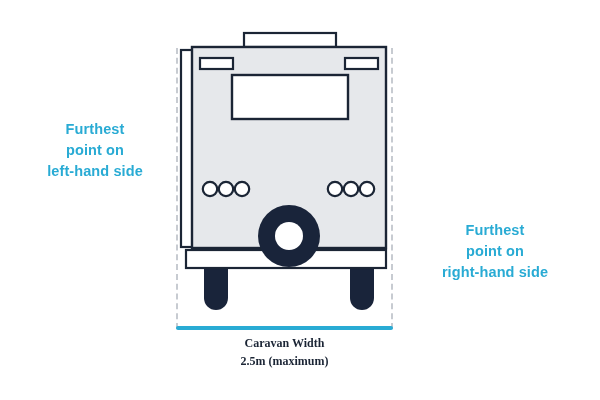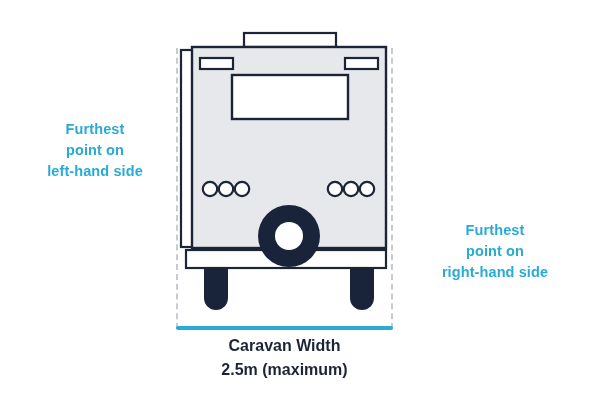--- a/index.html
+++ b/index.html
@@ -41,23 +41,24 @@
     color: #29abd4;
   }
   #caption {
     position: absolute;
     left: 176px;
     top: 334px;
     width: 217px;
     text-align: center;
     color: #1b2535;
     font-weight: bold;
-    font-size: 16px;
+    font-size: 12px;
     line-height: 1.5;
     white-space: pre-line;
+    font-family: Liberation Serif, serif;
   }
   .guide {
     position: absolute;
     width: 0;
     border-left: 2px dashed #c7cbd1;
     top: 48px;
     height: 281px;
   }
   #guide-left  { left: 176px; }
   #guide-right { left: 391px; }

